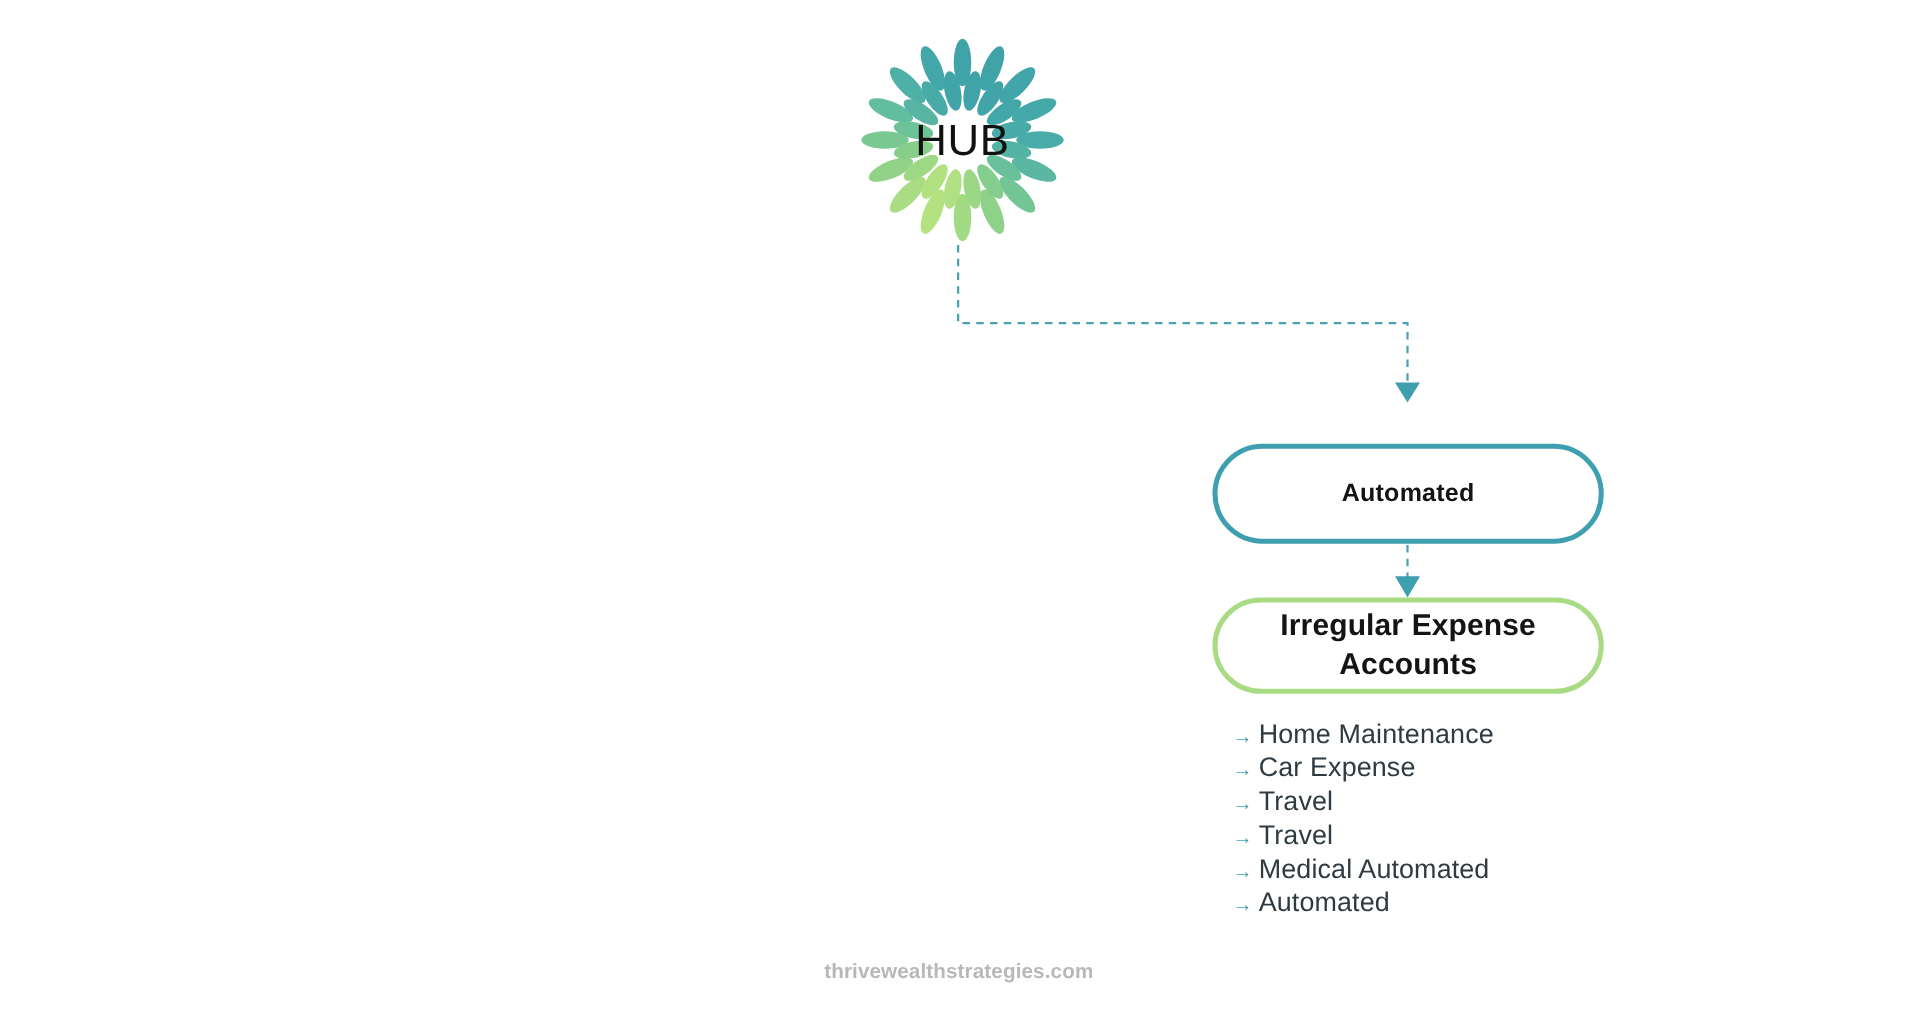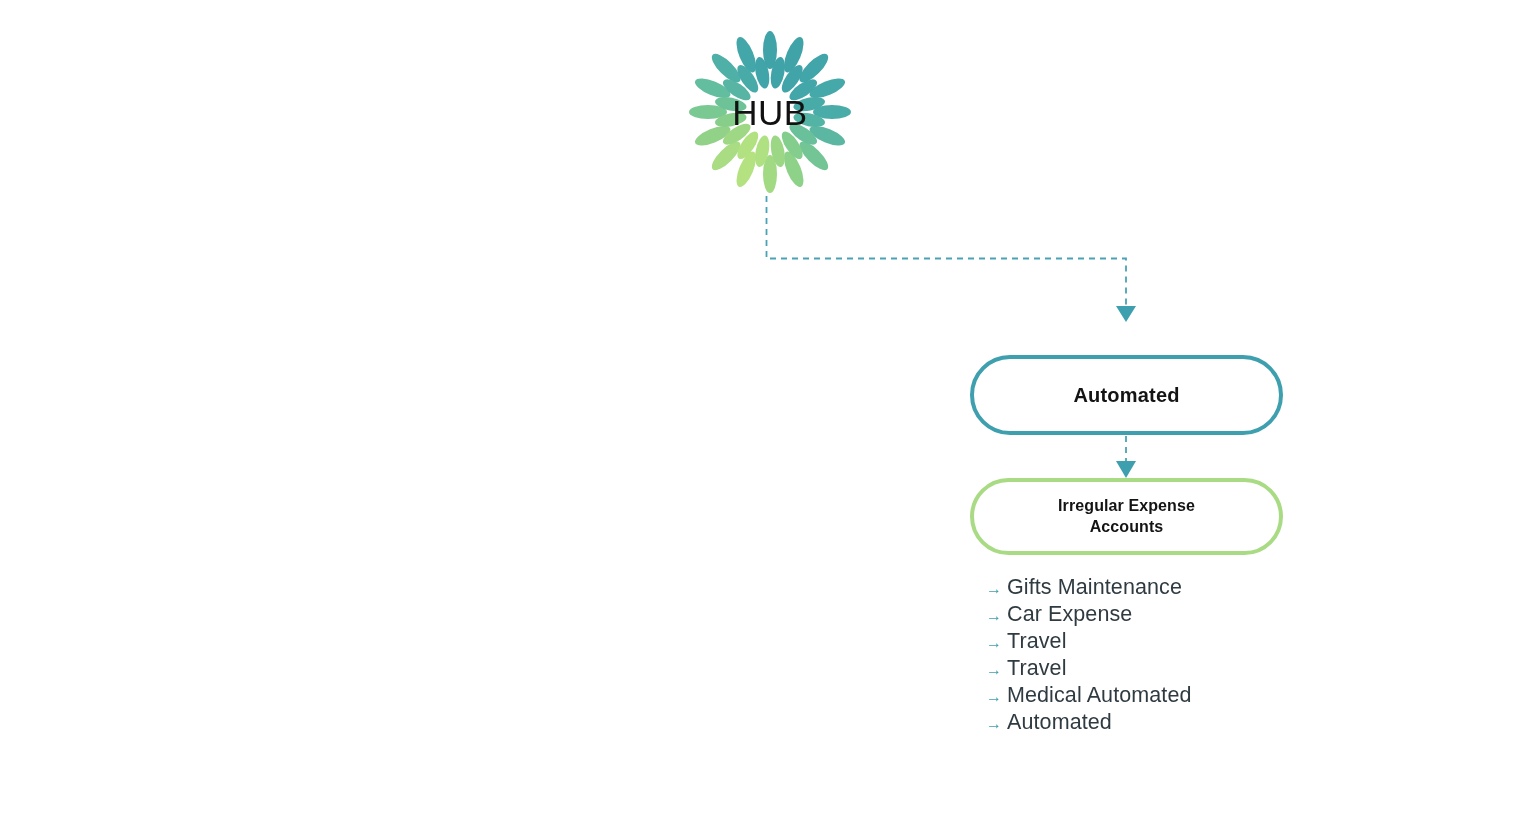--- a/index.html
+++ b/index.html
@@ -89,21 +89,21 @@
     margin-top: 32px;
   }
 
   #node-irregular {
     left: 970px;
     top: 478px;
     width: 313px;
     height: 77px;
     border: 4px solid #a9db85;
     border-radius: 39px;
-    font-size: 16px;
+    font-size: 24px;
     line-height: 1.28;
     letter-spacing: 0.1px;
   }
 
   
   #expense-list {
     position: absolute;
     left: 986px;
     top: 575px;
     width: 420px;
@@ -211,21 +211,21 @@
   <div id="node-irregular" class="node">
     <span>
       <span>Irregular Expense</span><br>
       <span>Accounts</span>
     </span>
   </div>
 
   <div id="expense-list">
     <div class="expense-item">
       <span class="expense-arrow">→</span>
-      <span class="expense-text">Gifts Maintenance</span>
+      <span class="expense-text">Home Maintenance</span>
     </div>
     <div class="expense-item">
       <span class="expense-arrow">→</span>
       <span class="expense-text">Car Expense</span>
     </div>
     <div class="expense-item">
       <span class="expense-arrow">→</span>
       <span class="expense-text">Travel</span>
     </div>
     <div class="expense-item">
@@ -235,14 +235,17 @@
     <div class="expense-item">
       <span class="expense-arrow">→</span>
       <span class="expense-text">Medical Automated</span>
     </div>
     <div class="expense-item">
       <span class="expense-arrow">→</span>
       <span class="expense-text">Automated</span>
     </div>
   </div>
 
+  <div id="footer-url">
+    <span>thrivewealthstrategies.com</span>
+  </div>
 
 </div>
 
 </body></html>

